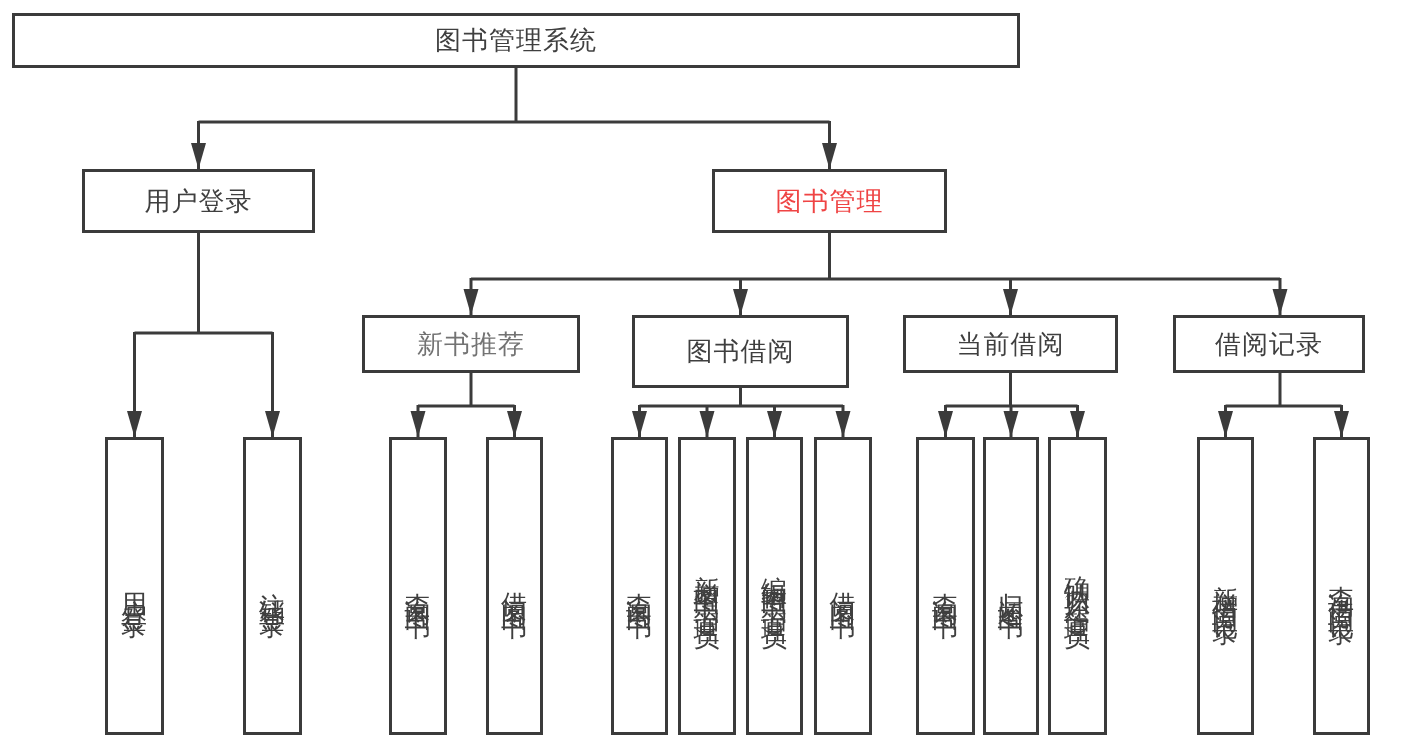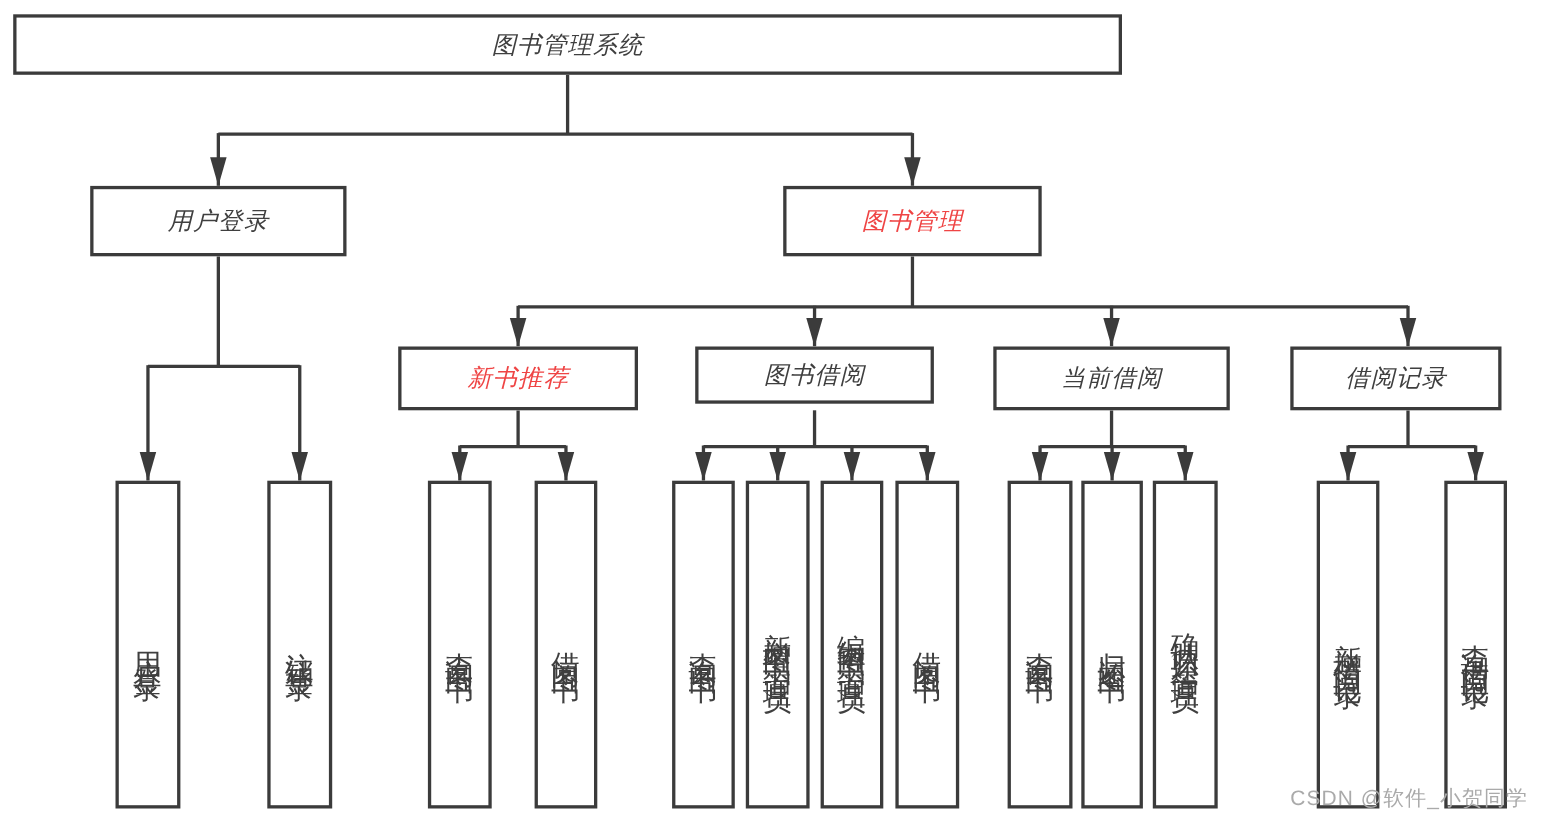--- a/index.html
+++ b/index.html
@@ -24,24 +24,23 @@
     box-sizing: border-box;
     background: #ffffff;
     border: 3px solid #3b3b3b;
     display: flex;
     align-items: center;
     justify-content: center;
     z-index: 2;
     color: #3f3f3f;
   }
   .node.h .label {
-    font-size: 22px;
+    font-size: 26px;
     letter-spacing: 1px;
     white-space: nowrap;
-    font-style: italic;
   }
   .node.v .label {
     writing-mode: vertical-rl;
     text-orientation: mixed;
     font-size: 26px;
     line-height: 1;
     letter-spacing: 7px;
     white-space: nowrap;
   }
   .watermark {
@@ -115,24 +114,24 @@
   <div id="nodes">
       <div class="node h" style="left: 12px; top: 13px; width: 1008px; height: 55px; border-color: rgb(59, 59, 59); color: rgb(63, 63, 63);">
         <span class="label">图书管理系统</span>
       </div>
       <div class="node h" style="left: 82px; top: 169px; width: 233px; height: 64px; border-color: rgb(59, 59, 59); color: rgb(63, 63, 63);">
         <span class="label">用户登录</span>
       </div>
       <div class="node h" style="left: 712px; top: 169px; width: 235px; height: 64px; border-color: rgb(59, 59, 59); color: #ef4444;">
         <span class="label">图书管理</span>
       </div>
-      <div class="node h" style="left: 362px; top: 315px; width: 218px; height: 58px; border-color: rgb(59, 59, 59); color: #ef4444;">
+      <div class="node h" style="left: 362px; top: 315px; width: 218px; height: 58px; border-color: rgb(59, 59, 59); color: #737373;">
         <span class="label">新书推荐</span>
       </div>
-      <div class="node h" style="left: 632px; top: 315px; width: 217px; height: 52px; border-color: rgb(59, 59, 59); color: rgb(63, 63, 63);">
+      <div class="node h" style="left: 632px; top: 315px; width: 217px; height: 73px; border-color: rgb(59, 59, 59); color: rgb(63, 63, 63);">
         <span class="label">图书借阅</span>
       </div>
       <div class="node h" style="left: 903px; top: 315px; width: 215px; height: 58px; border-color: rgb(59, 59, 59); color: rgb(63, 63, 63); text-align: right;">
         <span class="label">当前借阅</span>
       </div>
       <div class="node h" style="left: 1173px; top: 315px; width: 192px; height: 58px; border-color: rgb(59, 59, 59); color: rgb(63, 63, 63);">
         <span class="label">借阅记录</span>
       </div>
       <div class="node v" style="left: 105px; top: 437px; width: 59px; height: 298px; border-color: rgb(59, 59, 59); color: rgb(63, 63, 63);">
         <span class="label">用户登录</span>
@@ -167,14 +166,13 @@
       <div class="node v" style="left: 1048px; top: 437px; width: 59px; height: 298px; border-color: rgb(59, 59, 59); color: rgb(63, 63, 63);">
         <span class="label">确认归还（管理员）</span>
       </div>
       <div class="node v" style="left: 1197px; top: 437px; width: 57px; height: 298px; border-color: rgb(59, 59, 59); color: rgb(63, 63, 63);">
         <span class="label">新增借阅记录</span>
       </div>
       <div class="node v" style="left: 1313px; top: 437px; width: 57px; height: 298px; border-color: rgb(59, 59, 59); color: rgb(63, 63, 63);">
         <span class="label">查询借阅记录</span>
       </div>
     </div>
-  <div class="watermark" style="color: rgb(170, 170, 170);">CSDN @软件_小贺同学</div>
 </div>
 
 </body></html>

